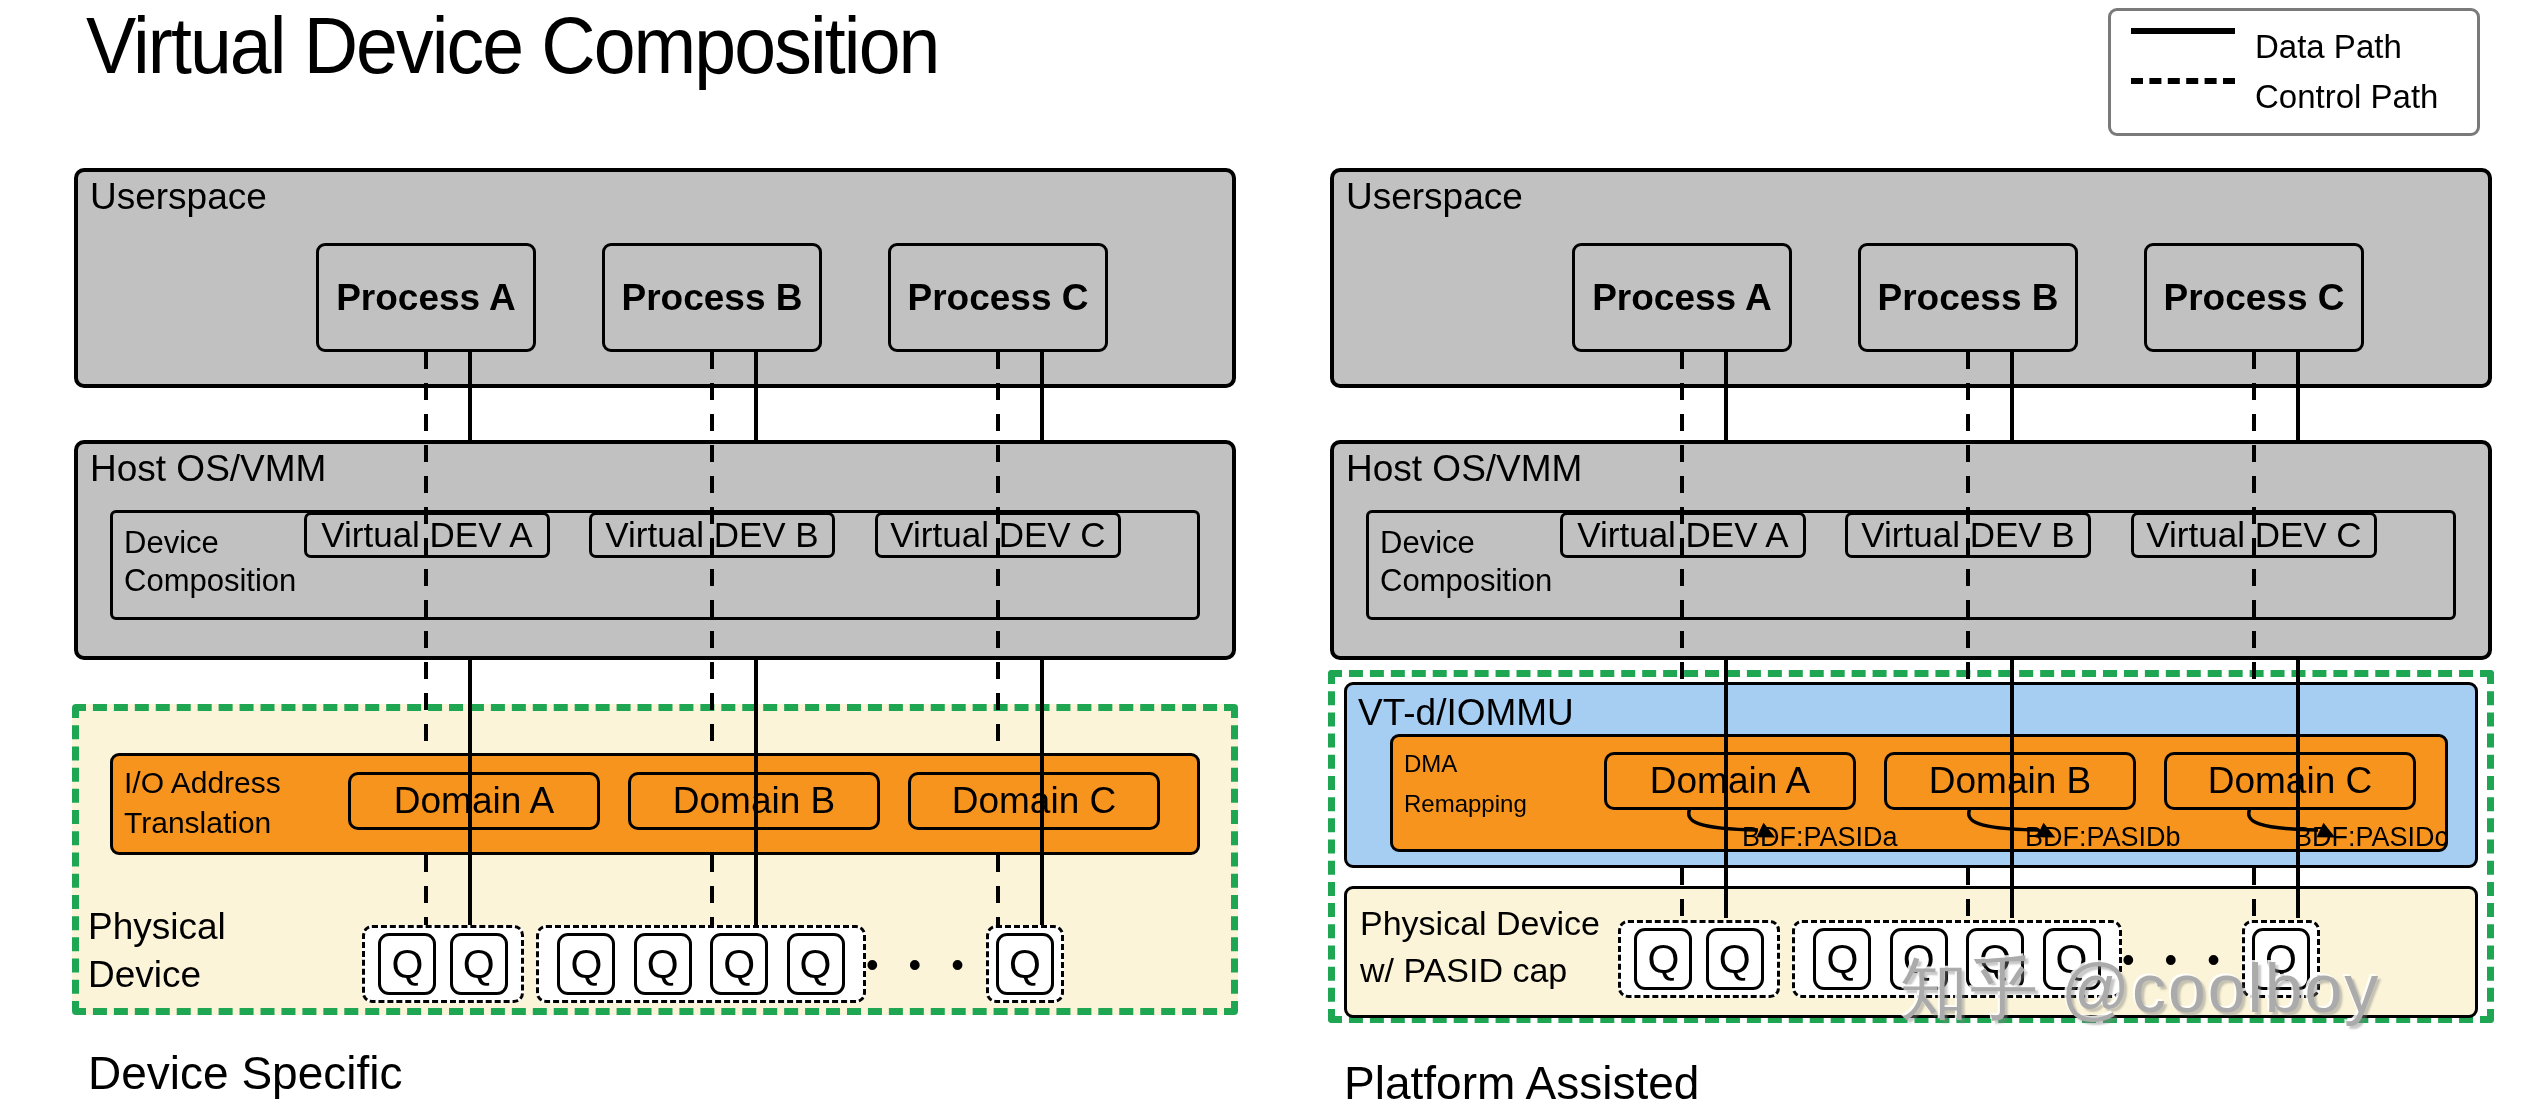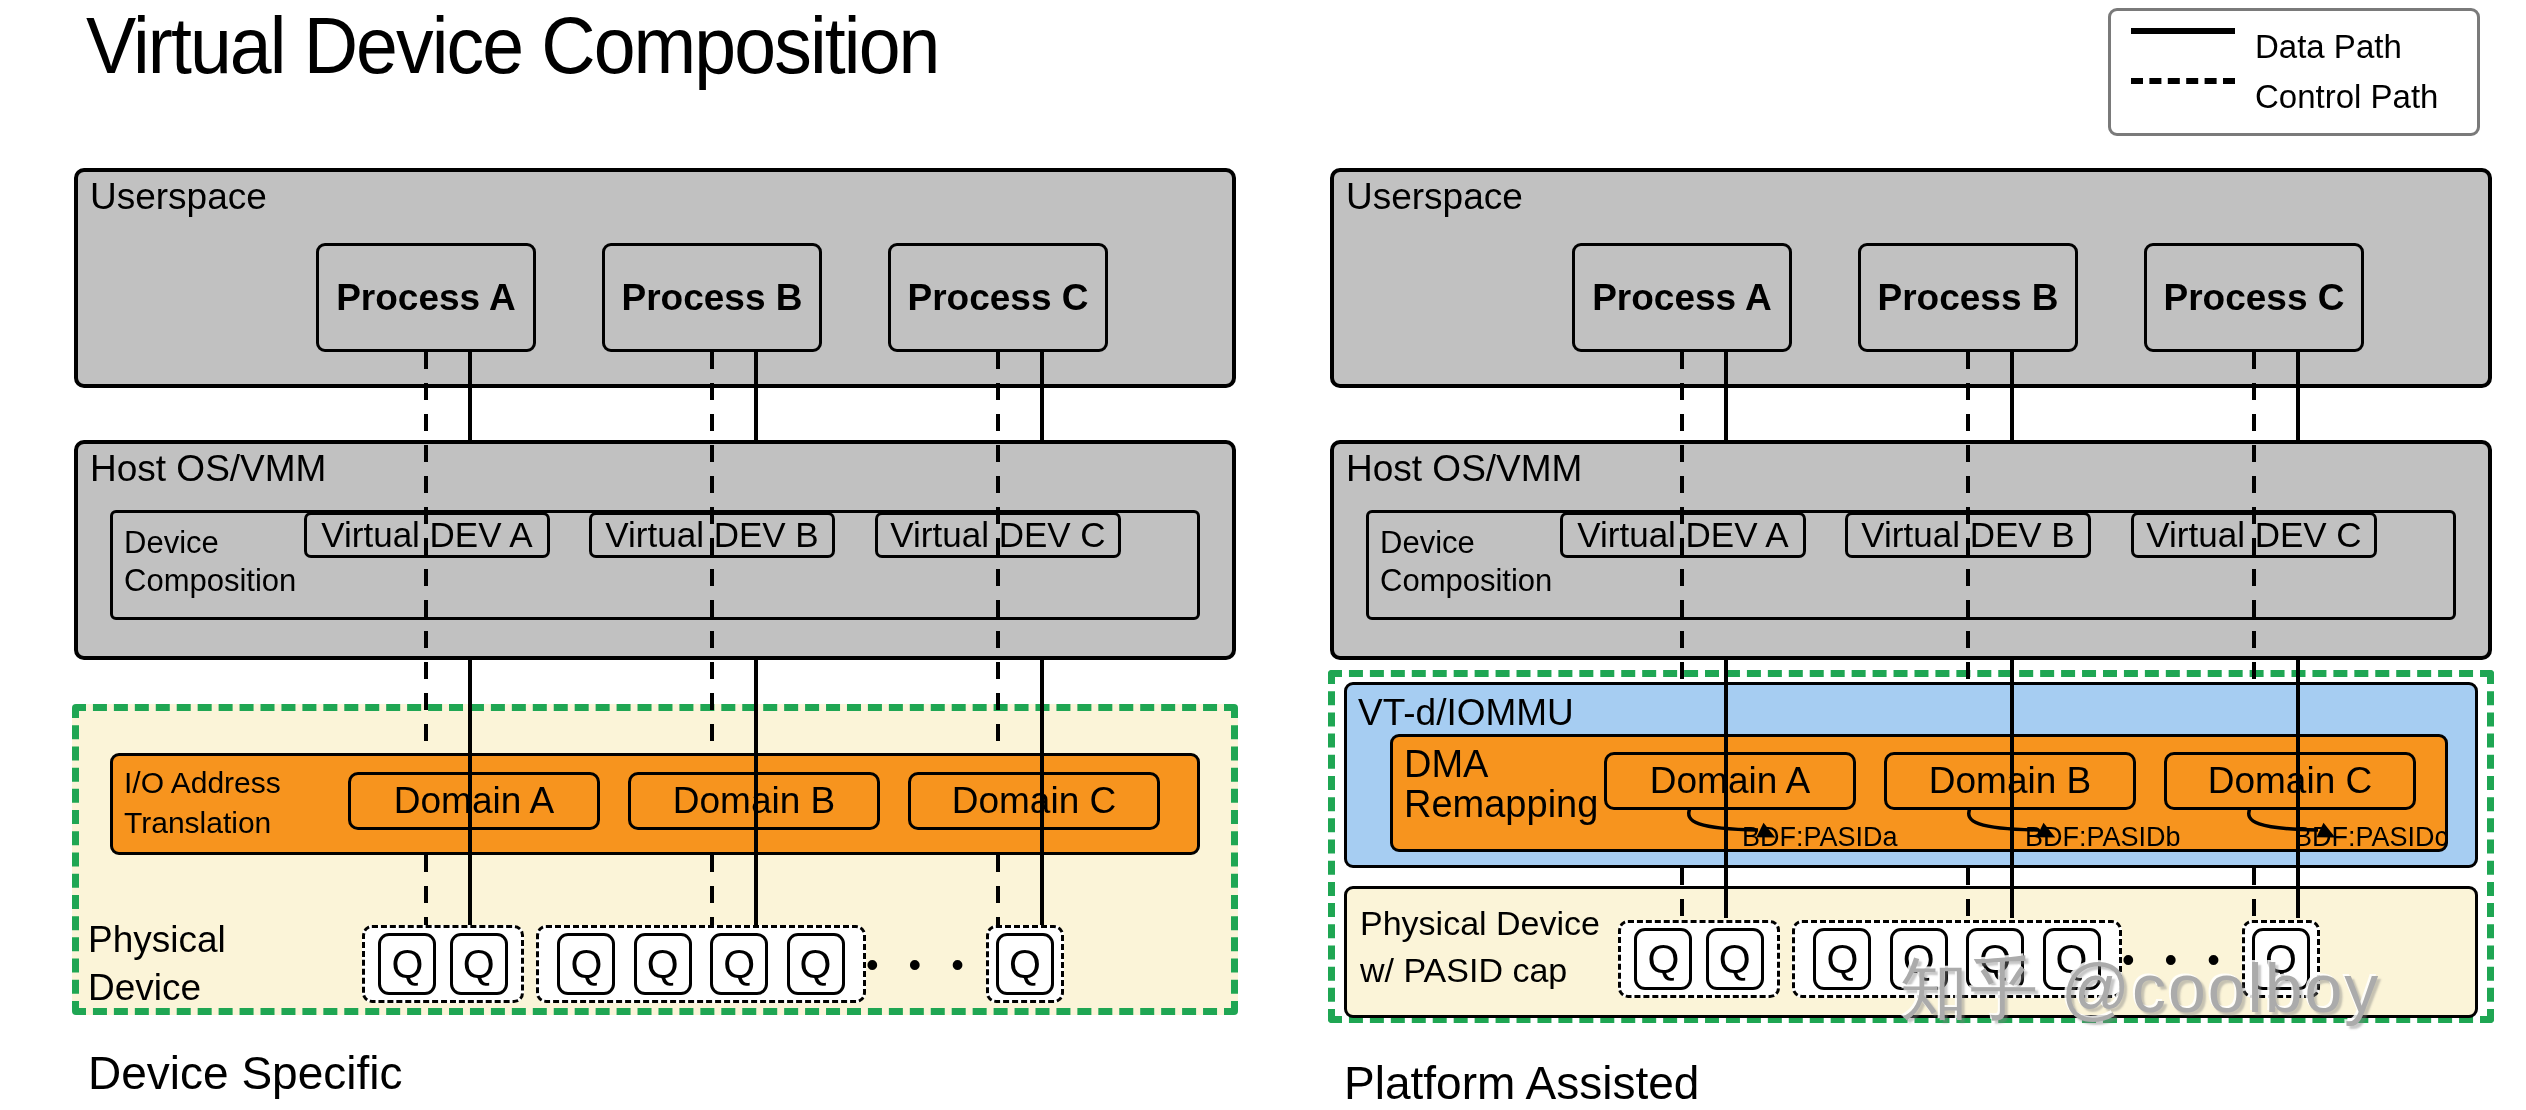--- a/index.html
+++ b/index.html
@@ -94,21 +94,21 @@
   <div class="abs greenbox" style="left:72px; top:704px; width:1166px; height:311px; background:var(--c-cream);"></div>
   <div class="abs orangebox" style="left:110px; top:753px; width:1090px; height:102px;"></div>
   <div class="abs smlabel" style="left:124px; top:763px; font-size:30px; line-height:40px;">
     <div>I/O Address</div>
     <div>Translation</div>
   </div>
   <div class="abs domain" style="left:348px; top:772px; width:252px; height:58px;">Domain A</div>
   <div class="abs domain" style="left:628px; top:772px; width:252px; height:58px;">Domain B</div>
   <div class="abs domain" style="left:908px; top:772px; width:252px; height:58px;">Domain C</div>
 
-  <div class="abs layerlabel" style="left:88px; top:903px; line-height:48px;margin-top:13px;">
+  <div class="abs layerlabel" style="left:88px; top:903px; line-height:48px;">
     <div>Physical</div>
     <div>Device</div>
   </div>
 
   <div class="abs qgroup" style="left:362px; top:925px; width:162px; height:78px;">
     <div class="q">Q</div>
     <div class="q">Q</div>
   </div>
   <div class="abs qgroup" style="left:536px; top:925px; width:330px; height:78px;">
     <div class="q">Q</div>
@@ -152,21 +152,21 @@
   </div>
   <div class="abs vdev" style="left:1560px; top:512px; width:246px; height:46px;">Virtual DEV A</div>
   <div class="abs vdev" style="left:1845px; top:512px; width:246px; height:46px;">Virtual DEV B</div>
   <div class="abs vdev" style="left:2131px; top:512px; width:246px; height:46px;">Virtual DEV C</div>
 
   <div class="abs greenbox" style="left:1328px; top:670px; width:1166px; height:353px;"></div>
 
   <div class="abs bluebox" style="left:1344px; top:682px; width:1134px; height:186px;"></div>
   <div class="abs layerlabel" style="left:1358px; top:692px;">VT-d/IOMMU</div>
   <div class="abs orangebox" style="left:1390px; top:734px; width:1058px; height:118px;"></div>
-  <div class="abs smlabel" style="left:1404px; top:744px; font-size:38px; line-height:40px;">
+  <div class="abs smlabel" style="left:1404px; top:744px; font-size:24px; line-height:40px;">
     <div>DMA</div>
     <div>Remapping</div>
   </div>
   <div class="abs domain" style="left:1604px; top:752px; width:252px; height:58px;">Domain A</div>
   <div class="abs domain" style="left:1884px; top:752px; width:252px; height:58px;">Domain B</div>
   <div class="abs domain" style="left:2164px; top:752px; width:252px; height:58px;">Domain C</div>
 
   <svg class="abs arrow" style="left:1680px; top:808px;" width="120" height="32" viewBox="0 0 120 32">
     <path d="M10,0 C4,14 18,21 78,22" fill="none" stroke="#000" stroke-width="3.5"></path>
     <g transform="translate(80,22) rotate(26)">

